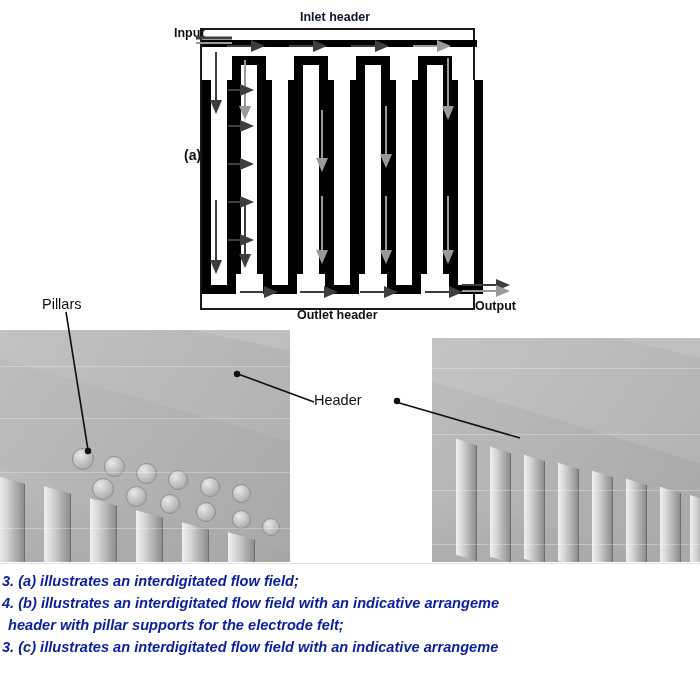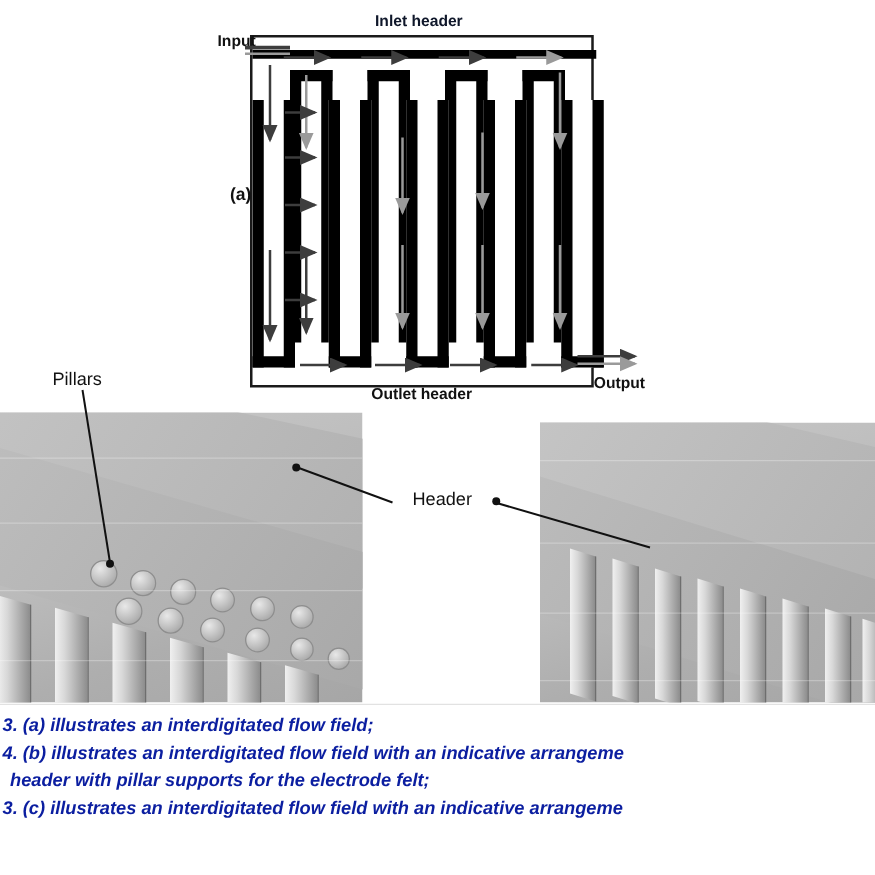--- a/index.html
+++ b/index.html
@@ -150,21 +150,21 @@
     background: rgba(255,255,255,0.28);
   }
 
   .ann-label {
     position: absolute;
     font-size: 14.5px;
     font-weight: normal;
     color: #111;
   }
   #label-pillars { left: 42px; top: 296px; }
-  #label-header  { left: 330px; top: 392px; }
+  #label-header  { left: 314px; top: 392px; }
 
   
   #caption {
     position: absolute;
     left: 0px;
     top: 570px;
     width: 700px;
     color: #0b1ea0;
     font-style: italic;
     font-weight: bold;

